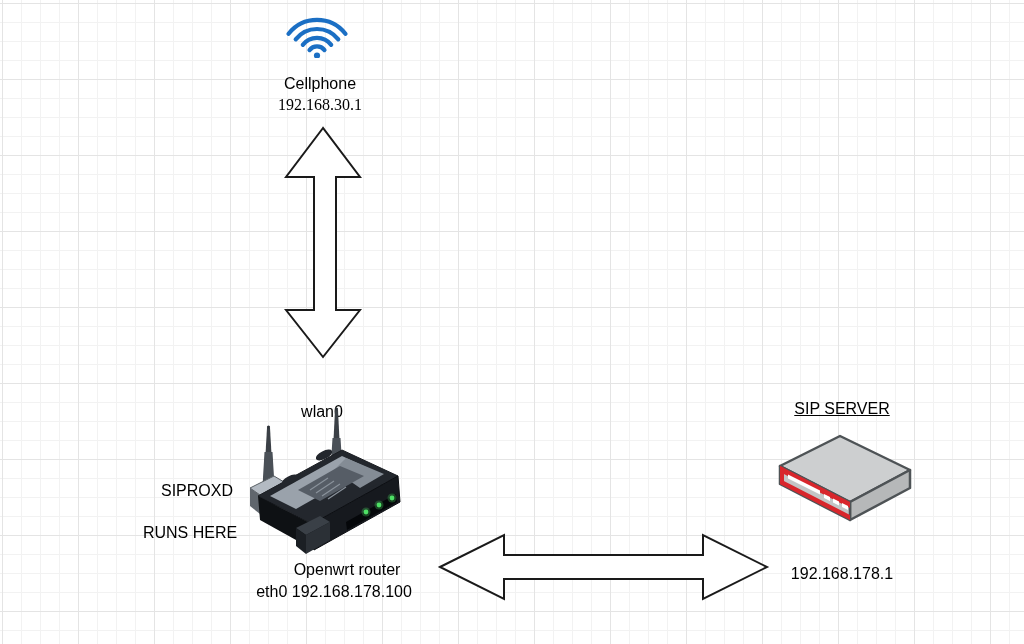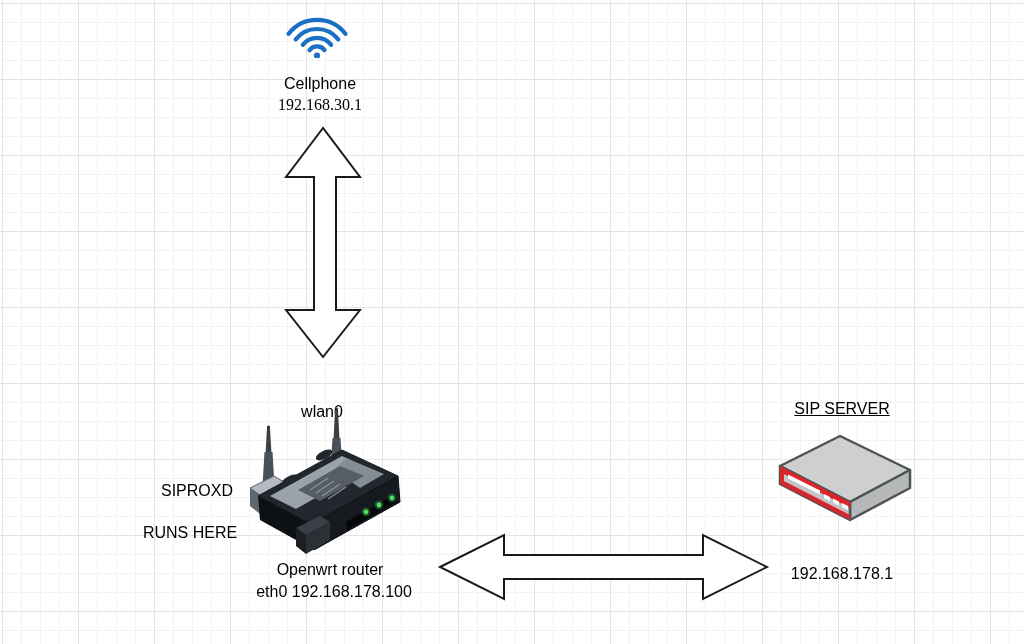--- a/index.html
+++ b/index.html
@@ -105,21 +105,21 @@
     <circle class="led" cx="118" cy="106" r="2.4"></circle>
     <circle class="led-glow" cx="131" cy="99" r="4.5"></circle>
     <circle class="led" cx="131" cy="99" r="2.4"></circle>
     <circle class="led-glow" cx="144" cy="92" r="4.5"></circle>
     <circle class="led" cx="144" cy="92" r="2.4"></circle>
   </svg>
 
   <div class="lbl" style="left:97px;top:480px;width:200px;">SIPROXD</div>
   <div class="lbl" style="left:90px;top:502px;width:200px;margin-top:20px;">RUNS HERE</div>
 
-  <div class="lbl" style="left:230px;top:559px;">Openwrt router</div>
+  <div class="lbl" style="left:230px;top:559px;padding-left:17px;">Openwrt router</div>
   <div class="lbl" style="left:234px;top:581px;">eth0 192.168.178.100</div>
 
   <svg class="abs" style="left:437px;top:532px;" width="333" height="71" viewBox="0 0 333 71" aria-hidden="true">
     <polygon class="arrow-shape" points="3,35 67,3 67,23 266,23 266,3 330,35 266,67 266,47 67,47 67,67"></polygon>
   </svg>
 
   <div class="lbl" style="left:742px;top:398px;text-decoration:underline;">SIP SERVER</div>
 
   <svg class="abs" style="left:772px;top:430px;" width="142" height="100" viewBox="0 0 142 100" aria-hidden="true">
 

